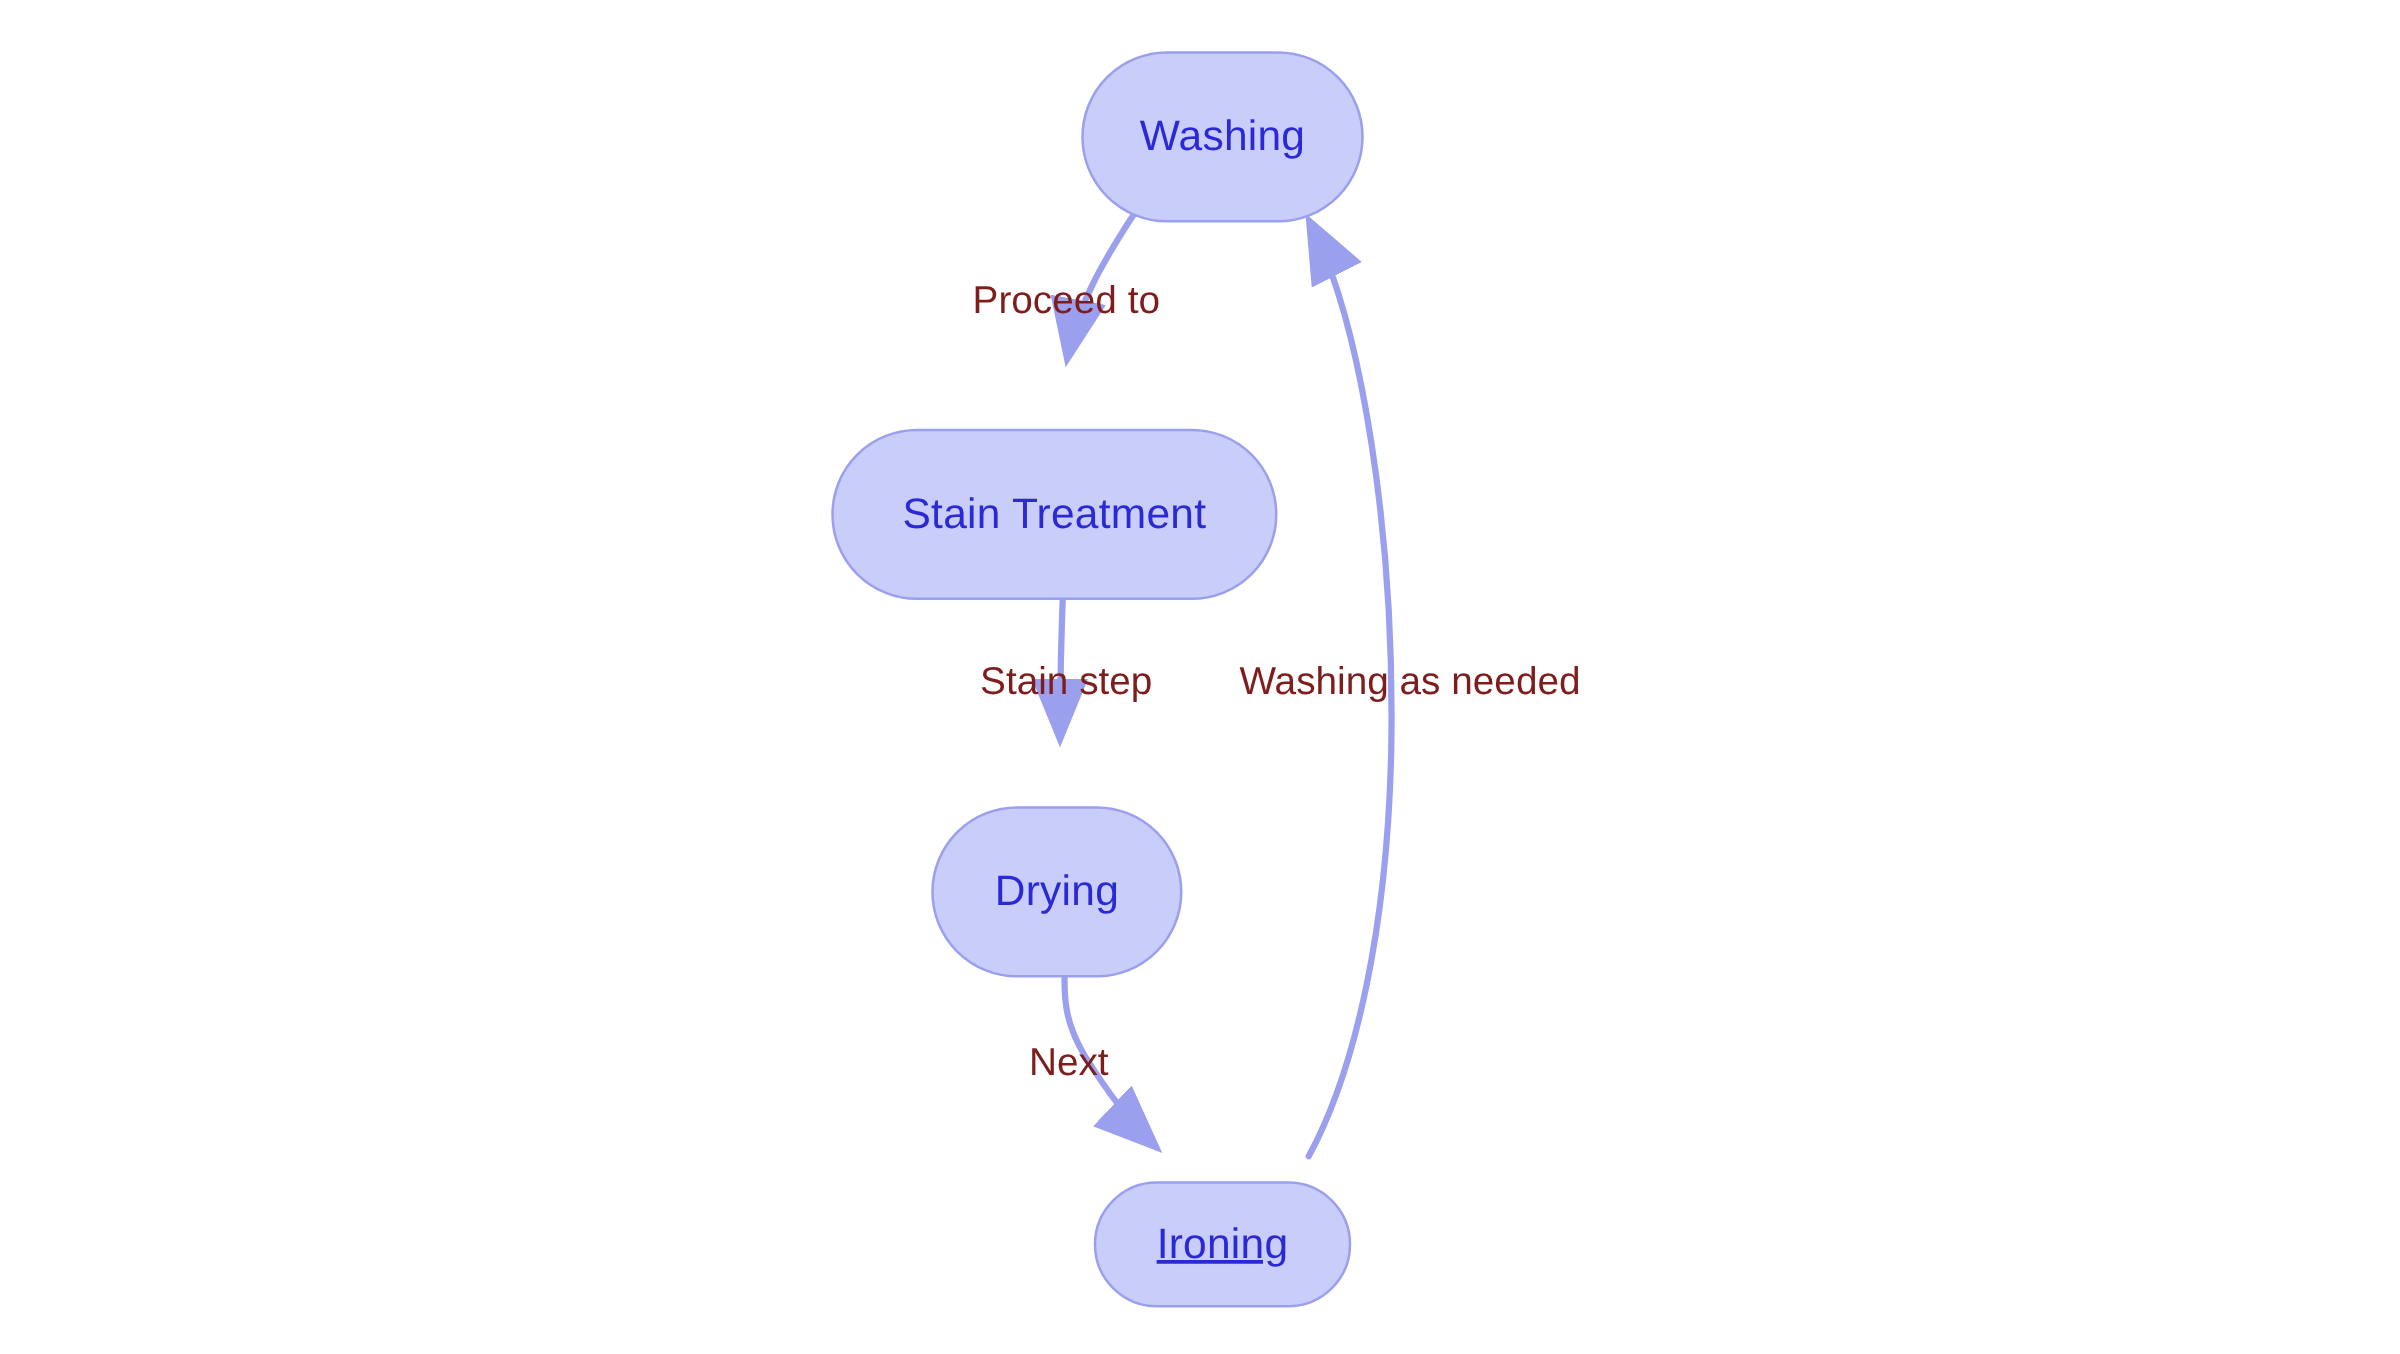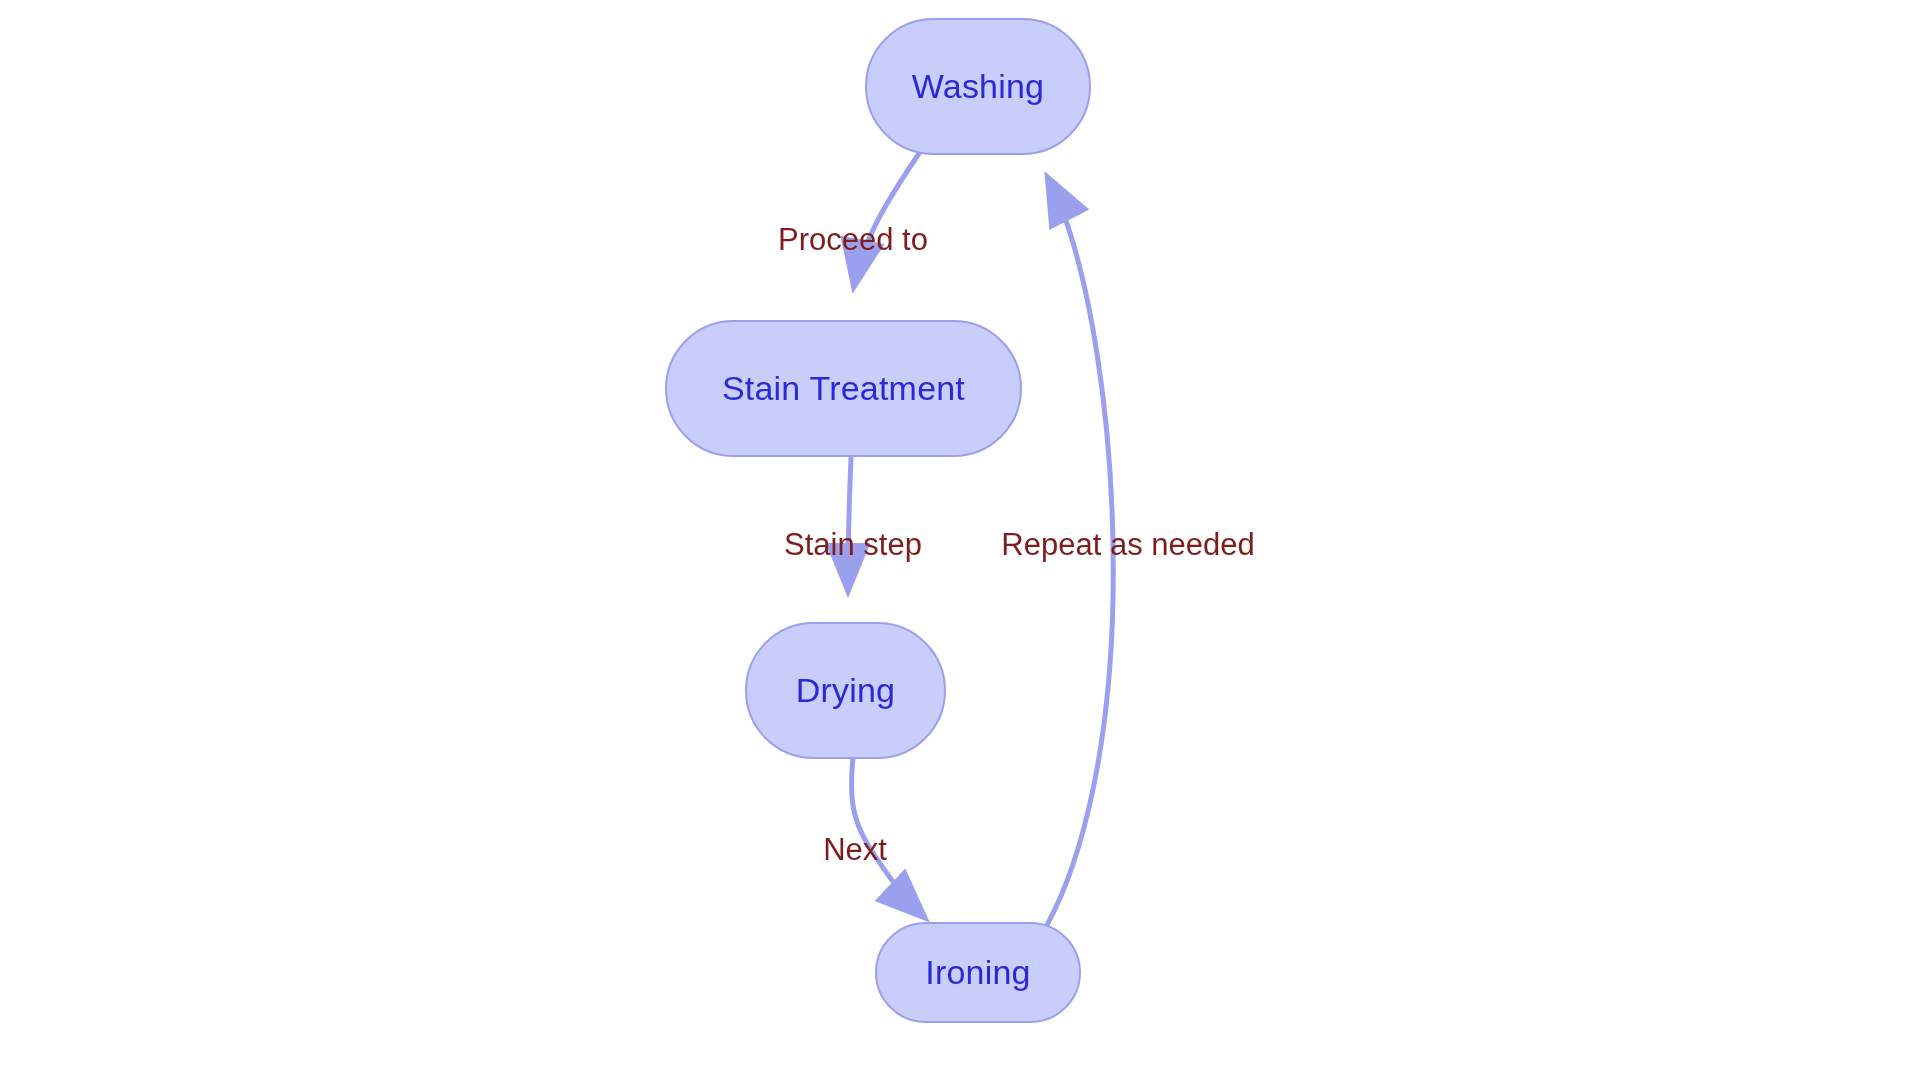--- a/index.html
+++ b/index.html
@@ -33,37 +33,38 @@
     align-items: center;
     justify-content: center;
     background: #c9cdfa;
     border: 2px solid #9aa0ee;
     border-radius: 9999px;
     color: #2b29d6;
     font-family: "Liberation Sans", sans-serif;
     font-weight: 400;
     letter-spacing: 0.2px;
     white-space: nowrap;
+    margin-top: 23px;
   }
   .node-label {
     pointer-events: none;
   }
   .edge-label {
     position: absolute;
     color: #7f1d1d;
     font-family: "Liberation Sans", sans-serif;
     font-weight: 400;
     white-space: nowrap;
     background: transparent;
     transform: translate(-50%, -50%);
   }
   #node-washing  { left: 865px; top: 18px;  width: 226px; height: 137px; font-size: 34px; }
   #node-stain    { left: 665px; top: 320px; width: 357px; height: 137px; font-size: 34px; }
   #node-drying   { left: 745px; top: 622px; width: 201px; height: 137px; font-size: 34px; }
-  #node-ironing  { left: 875px; top: 922px; width: 206px; height: 101px; font-size: 34px; }
+  #node-ironing  { left: 875px; top: 922px; width: 206px; height: 101px; font-size: 34px; text-decoration: underline; }
 
   #label-proceed { left: 853px; top: 240px; font-size: 31px; }
   #label-next    { left: 853px; top: 545px; font-size: 31px; }
   #label-then    { left: 855px; top: 850px; font-size: 31px; }
   #label-repeat  { left: 1128px; top: 545px; font-size: 31px; }
 </style>
 </head>
 <body>
 
 <div id="flowchart-canvas">
@@ -99,15 +100,15 @@
   <div class="node" id="node-ironing">
     <span class="node-label">Ironing</span>
   </div>
 
   <div class="edge-label" id="label-proceed">Proceed to</div>
 
   <div class="edge-label" id="label-next">Stain step</div>
 
   <div class="edge-label" id="label-then">Next</div>
 
-  <div class="edge-label" id="label-repeat">Repeat as needed</div>
+  <div class="edge-label" id="label-repeat">Washing as needed</div>
 
 </div>
 
 </body></html>

